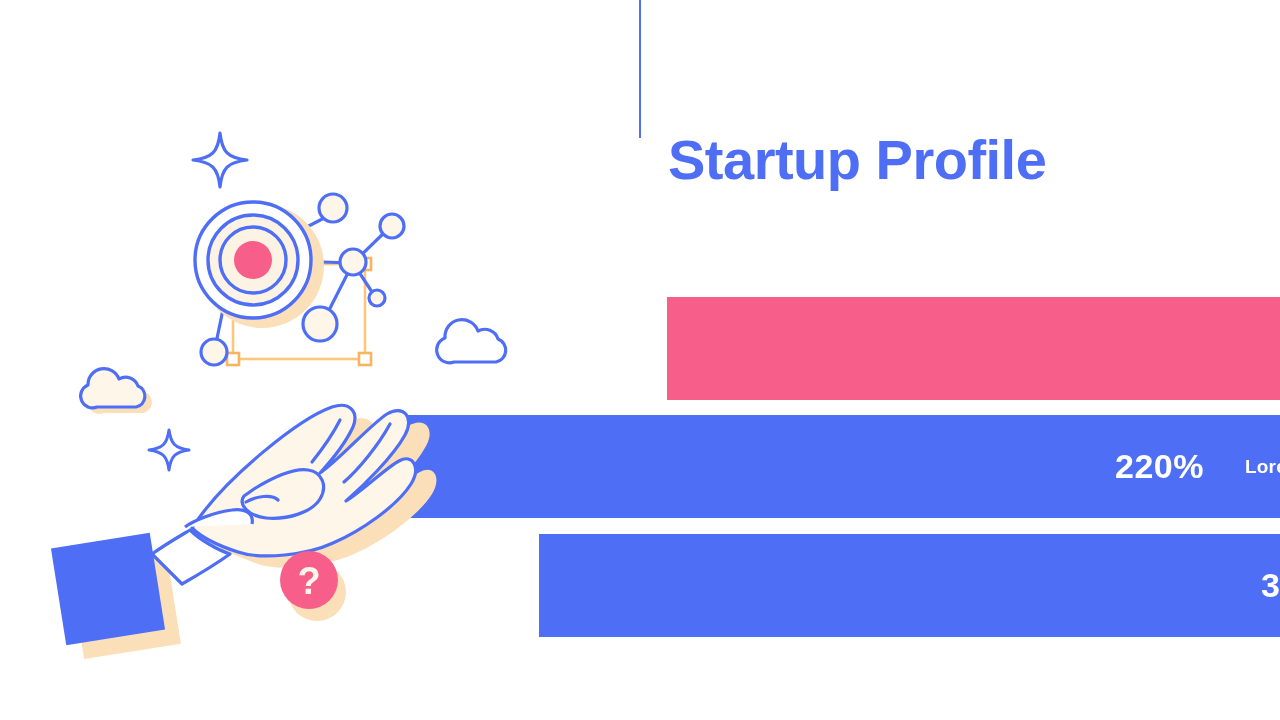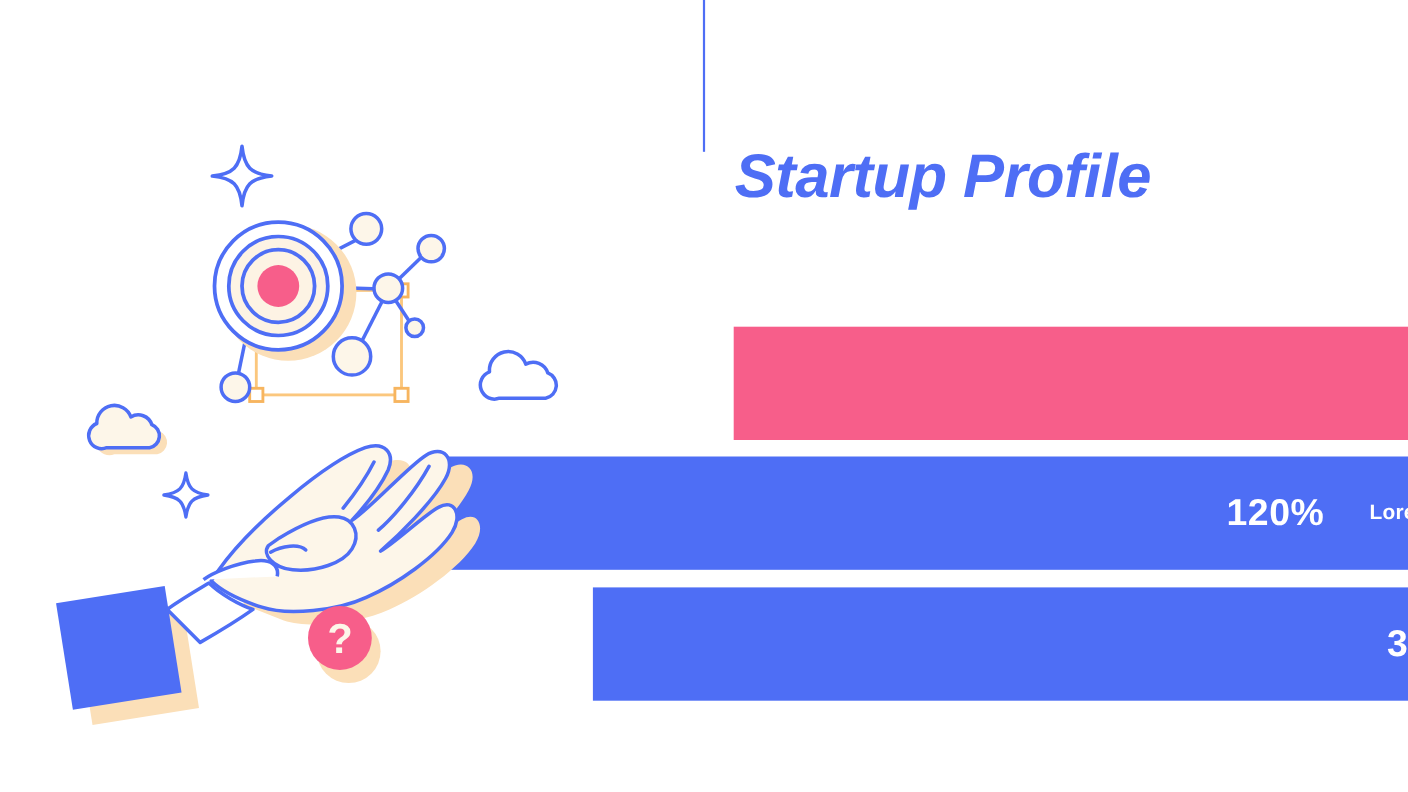--- a/index.html
+++ b/index.html
@@ -27,21 +27,20 @@
   
   .title {
     position:absolute;
     left:668px; top:129px;
     font-size:56px;
     font-weight:bold;
     letter-spacing:-0.5px;
     color:#4e6ef5;
     line-height:1.1;
     white-space:nowrap;
-    font-style:italic;
   }
 
   
   .bar {
     position:absolute;
     display:flex;
     align-items:center;
     height:103px;
     right:-10px;
   }
@@ -82,21 +81,21 @@
 
   <div class="vrule"></div>
 
   <div class="title">Startup Profile</div>
 
   <div class="bar" id="bar-0" style="background: rgb(247, 94, 138);">
     
     
   </div>
   <div class="bar" id="bar-1" style="background: rgb(78, 110, 245);">
-    <span class="value">120%</span>
+    <span class="value">220%</span>
     <span class="label">Lorem ipsum dolor</span>
   </div>
   <div class="bar" id="bar-2" style="background: rgb(78, 110, 245);">
     <span class="value">33,8</span>
 
   </div>
 
   <div class="illus">
     <svg width="520" height="580" viewBox="0 0 520 580" xmlns="http://www.w3.org/2000/svg">
 

